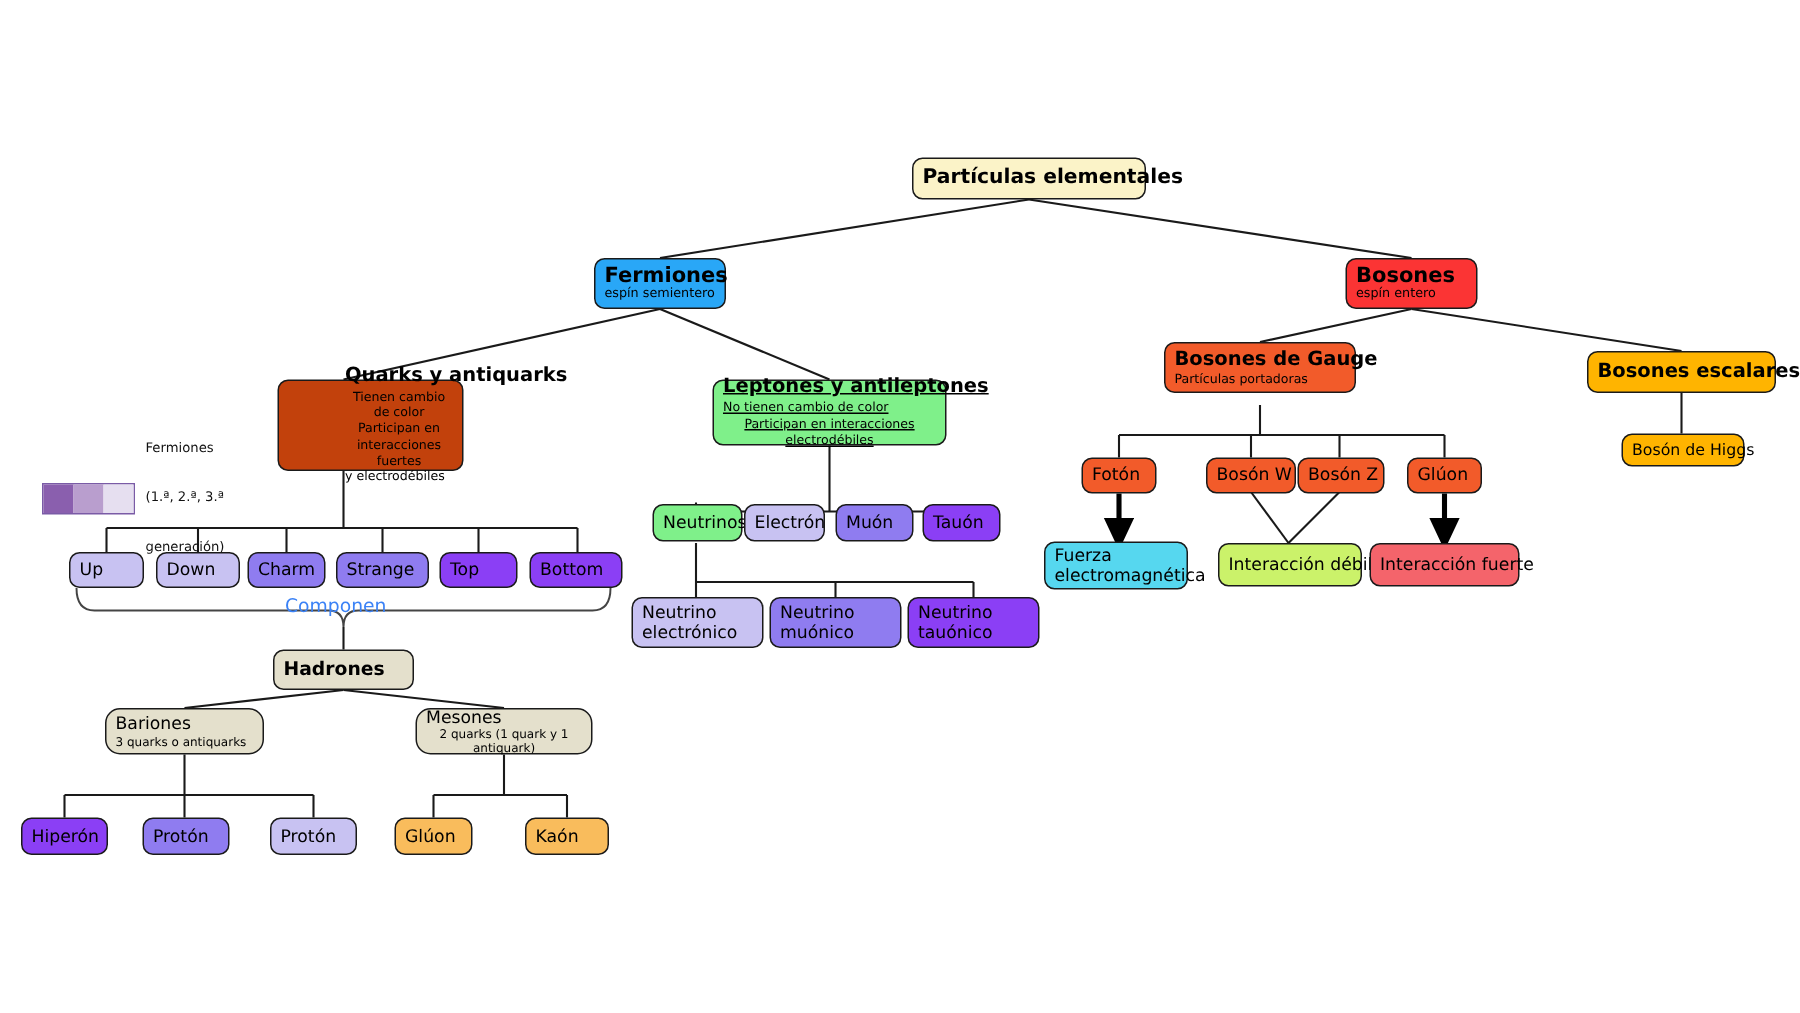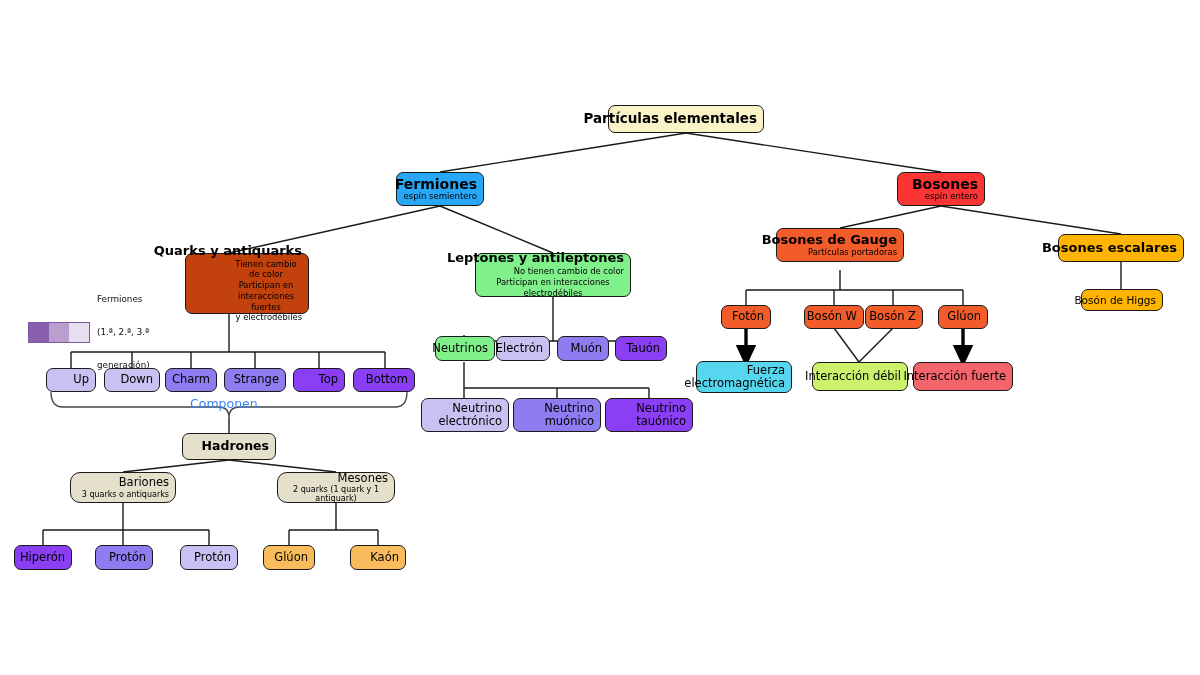--- a/index.html
+++ b/index.html
@@ -6,21 +6,21 @@
   body{
     width:1200px;height:675px;background:#ffffff;
     font-family:"DejaVu Sans","Liberation Sans",sans-serif;
     overflow:hidden;position:relative;
   }
   #canvas{position:absolute;left:0;top:0;width:1200px;height:675px;}
   svg.lines{position:absolute;left:0;top:0;width:1200px;height:675px;pointer-events:none;}
   .node{
     position:absolute;box-sizing:border-box;
     border:1.6px solid #1a1a1a;border-radius:7px;
-    display:flex;flex-direction:column;align-items:flex-end;justify-content:center;
+    display:flex;flex-direction:column;align-items:flex-start;justify-content:center;
     text-align:center;color:#000;line-height:1.15;
     padding:3px 6px;
   }
   .node .ttl{font-weight:bold;white-space:nowrap;}
   .node .sub{font-weight:normal;}
   .n-root{font-size:13.5px;}
   .n-l1{font-size:14px;}
   .n-l1 .sub{font-size:8.5px;}
   .n-l2{font-size:13px;}
   .n-l2 .sub{font-size:8.4px;line-height:1.28;}
@@ -141,21 +141,21 @@
     <div class="sub">espín entero</div>
   </div>
 
   <div class="node n-l2" style="left:185px;top:253px;width:124px;height:61px;background:#c2410c;padding-left:44px;">
     <div class="ttl">Quarks y antiquarks</div>
     <div class="sub">Tienen cambio de color</div>
     <div class="sub">Participan en interacciones fuertes</div>
     <div class="sub">y electrodébiles</div>
   </div>
 
-  <div class="node n-l2" style="left:475px;top:253px;width:156px;height:44px;background:#7ff08a;">
+  <div class="node n-l2" style="left:475px;top:253px;width:156px;height:44px;background:#7ff08a;text-decoration:underline;">
     <div class="ttl">Leptones y antileptones</div>
     <div class="sub">No tienen cambio de color</div>
     <div class="sub">Participan en interacciones electrodébiles</div>
   </div>
 
   <div class="node n-gauge" style="left:1058px;top:234px;width:126px;height:28px;background:#ffb400;">
     <div class="ttl">Bosones escalares</div>
   </div>
 
   <div class="node n-gauge" style="left:776px;top:228px;width:128px;height:34px;background:#f25b2a;">

